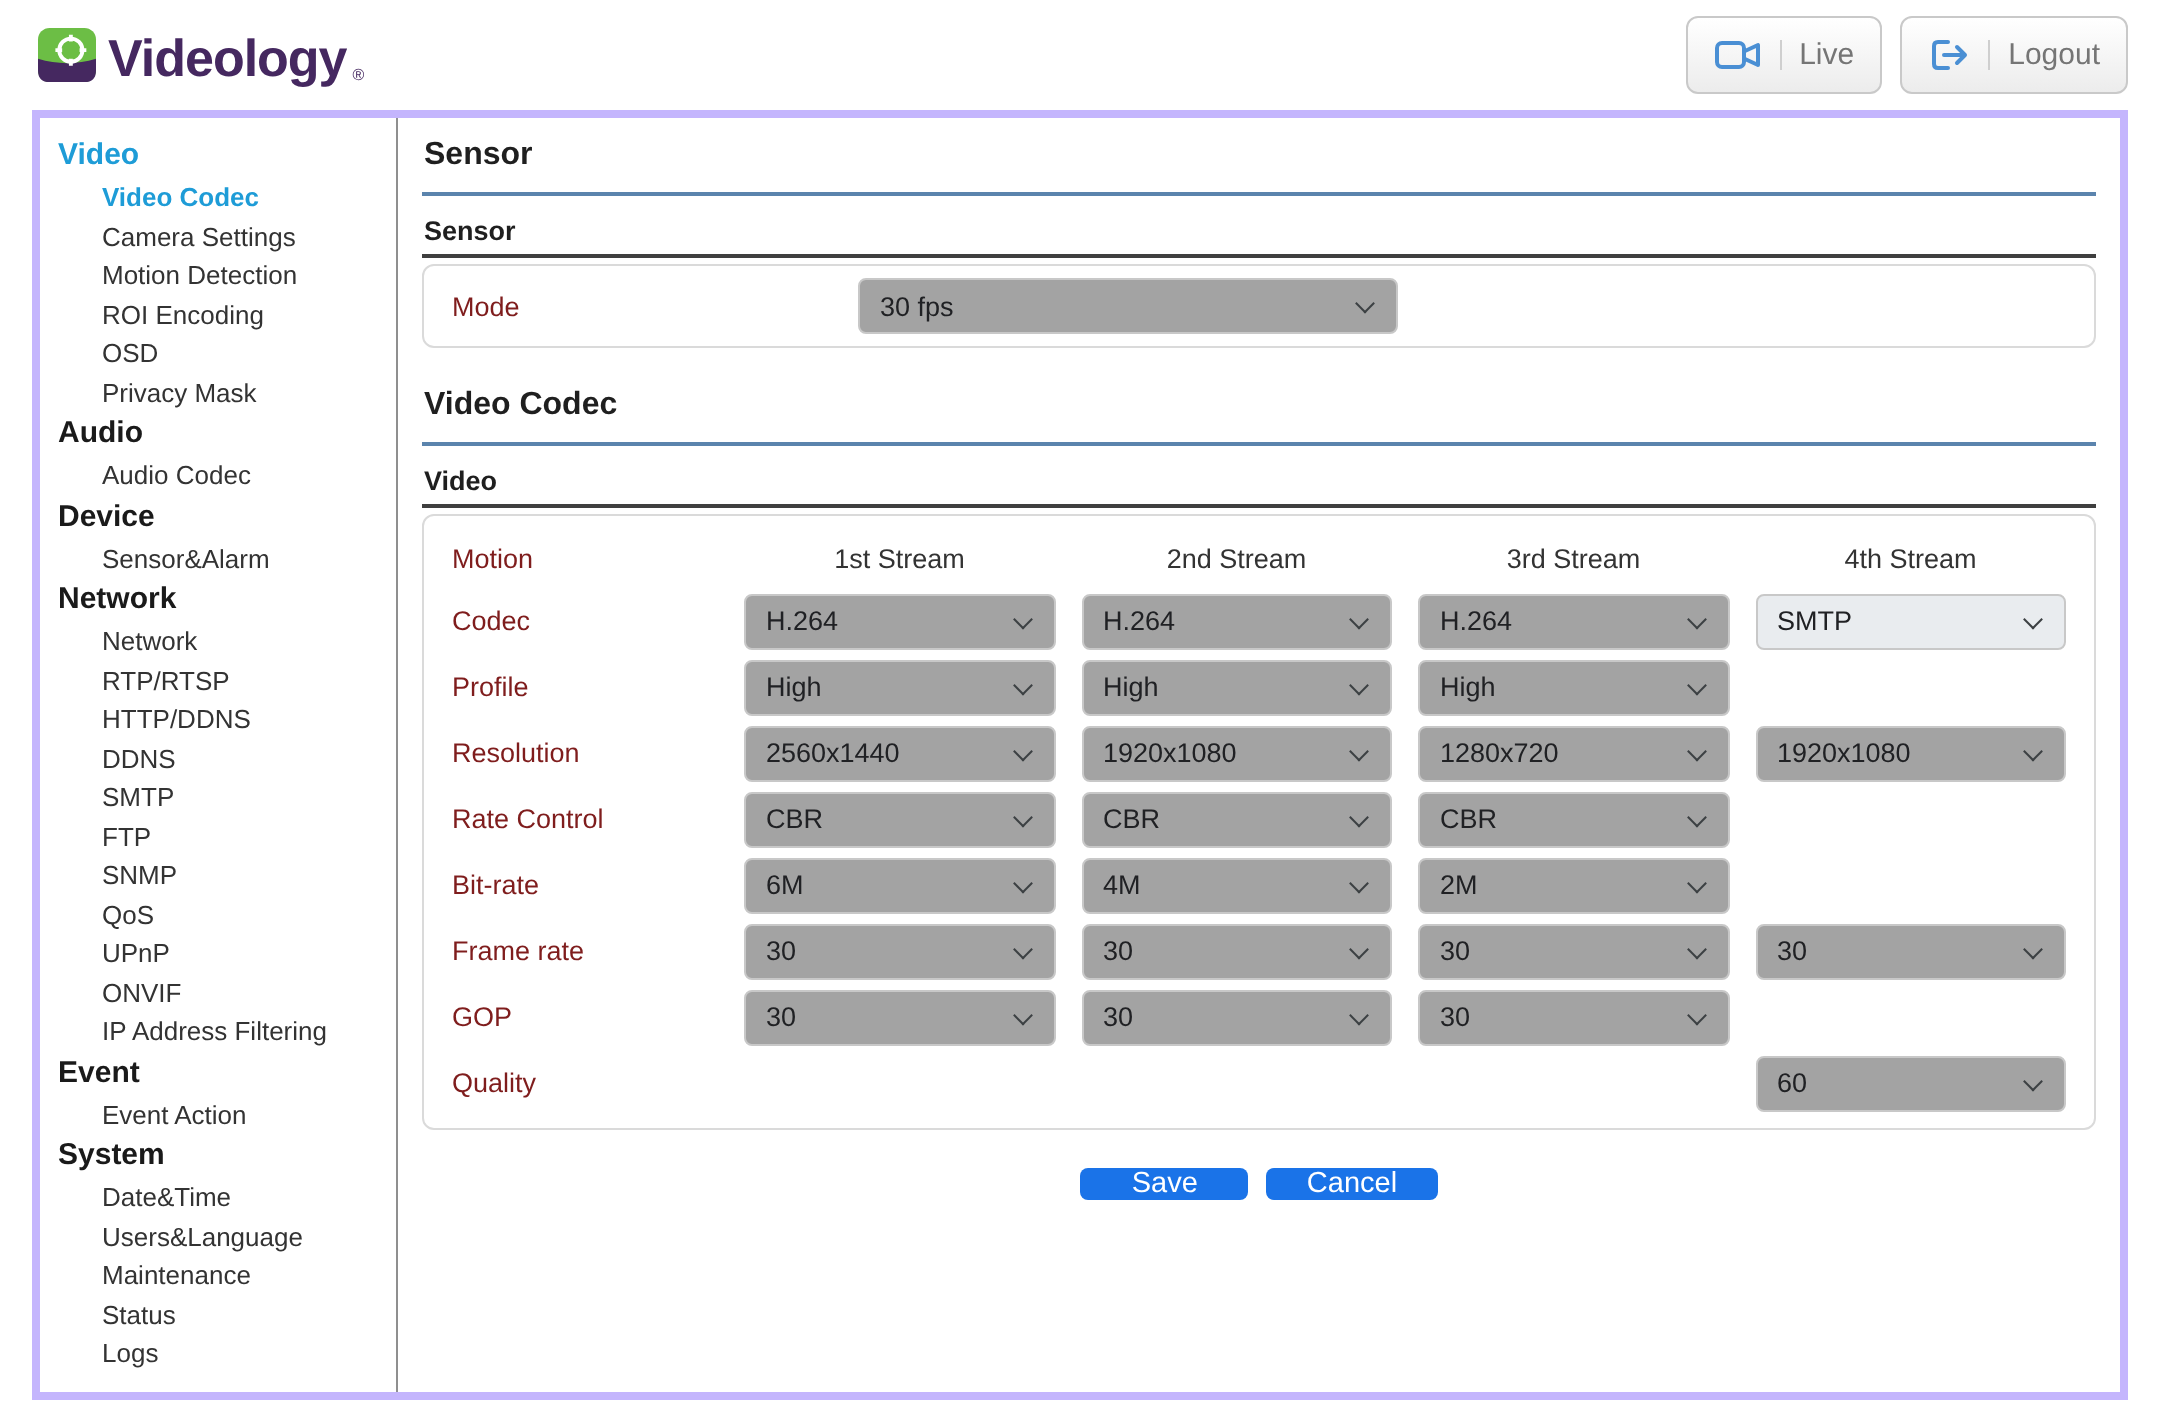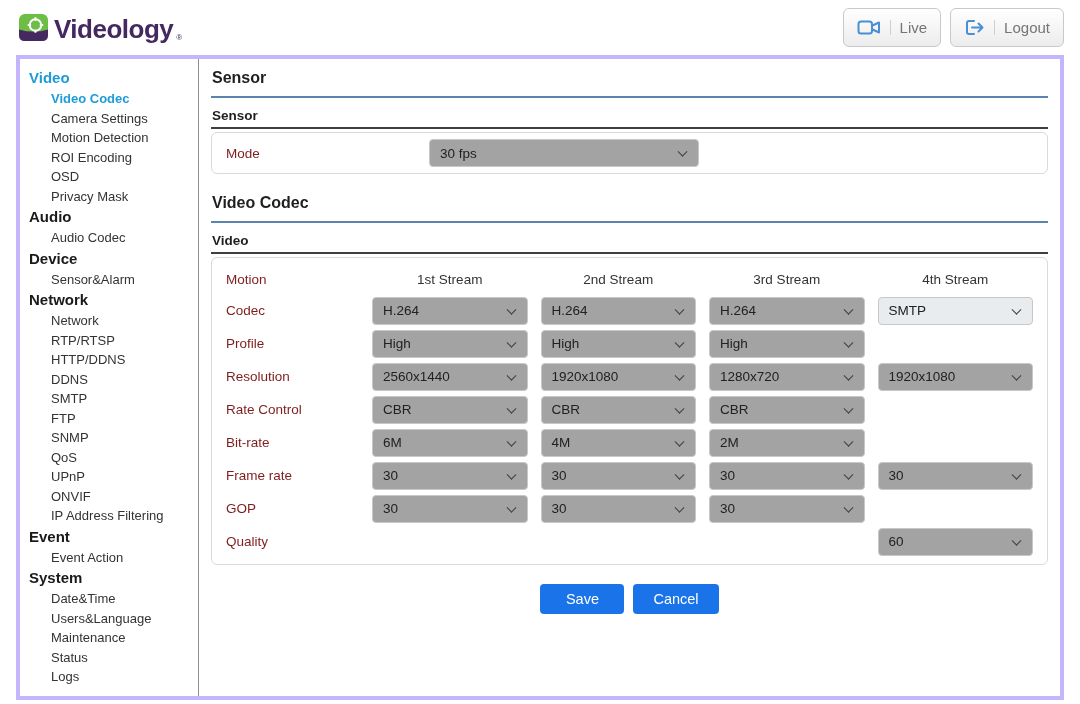--- a/index.html
+++ b/index.html
@@ -53,21 +53,21 @@
     background:#a3a3a3; display:flex; align-items:center; padding:0 28px 0 10px;
     font-size:13.5px; color:#202124; cursor:pointer; }
   .select.disabled { background:#e9ecef; cursor:default; }
   .chevron { position:absolute; right:12px; top:50%; width:7px; height:7px;
     border-right:1.8px solid #3c4043; border-bottom:1.8px solid #3c4043;
     transform:translateY(-68%) rotate(45deg); }
 
   
   .actions { display:flex; justify-content:center; gap:9px; margin-top:19px; }
   .btn-primary { background:#1a73e8; border:none; border-radius:4px; color:#fff;
-    height:30px; min-width:84px; padding:0 20px; font-size:14.5px;
+    height:16px; min-width:84px; padding:0 20px; font-size:14.5px;
     font-family:inherit; cursor:pointer; }
 </style>
 </head>
 <body>
 
 <header class="topbar">
   <div class="brand">
     <span style="display:inline-flex;">
       <svg width="31" height="29" viewBox="0 0 32 30">
         <rect x="1" y="1" width="30" height="28" rx="6" fill="#6cbe45"></rect>

